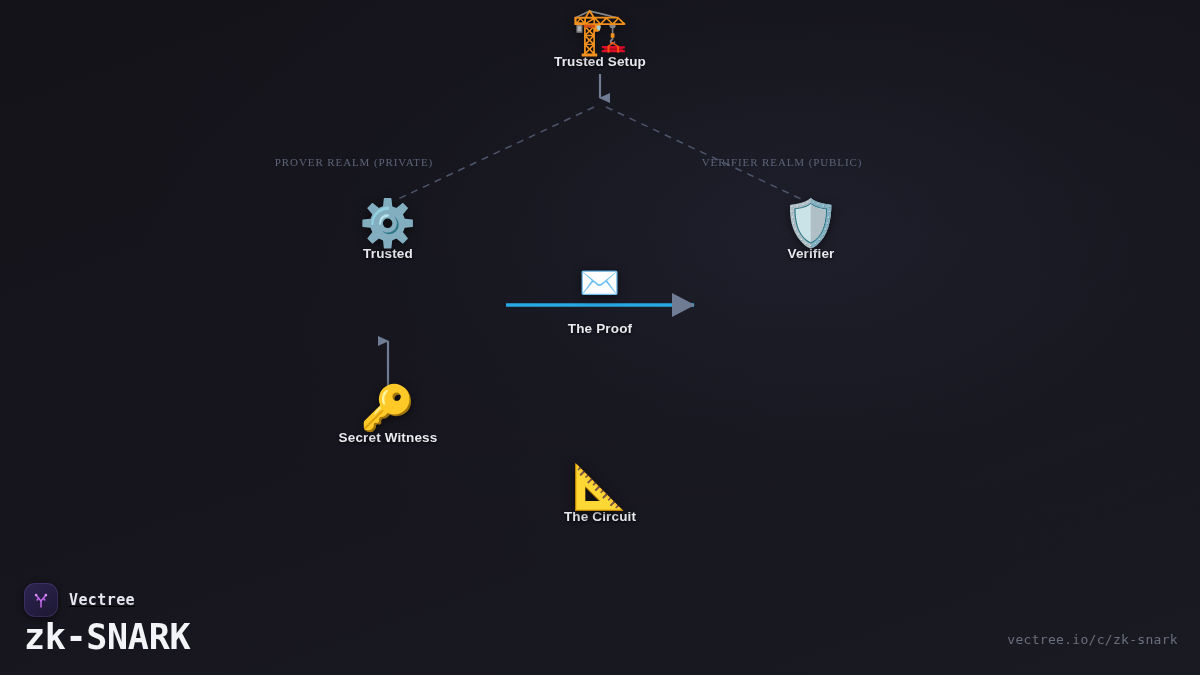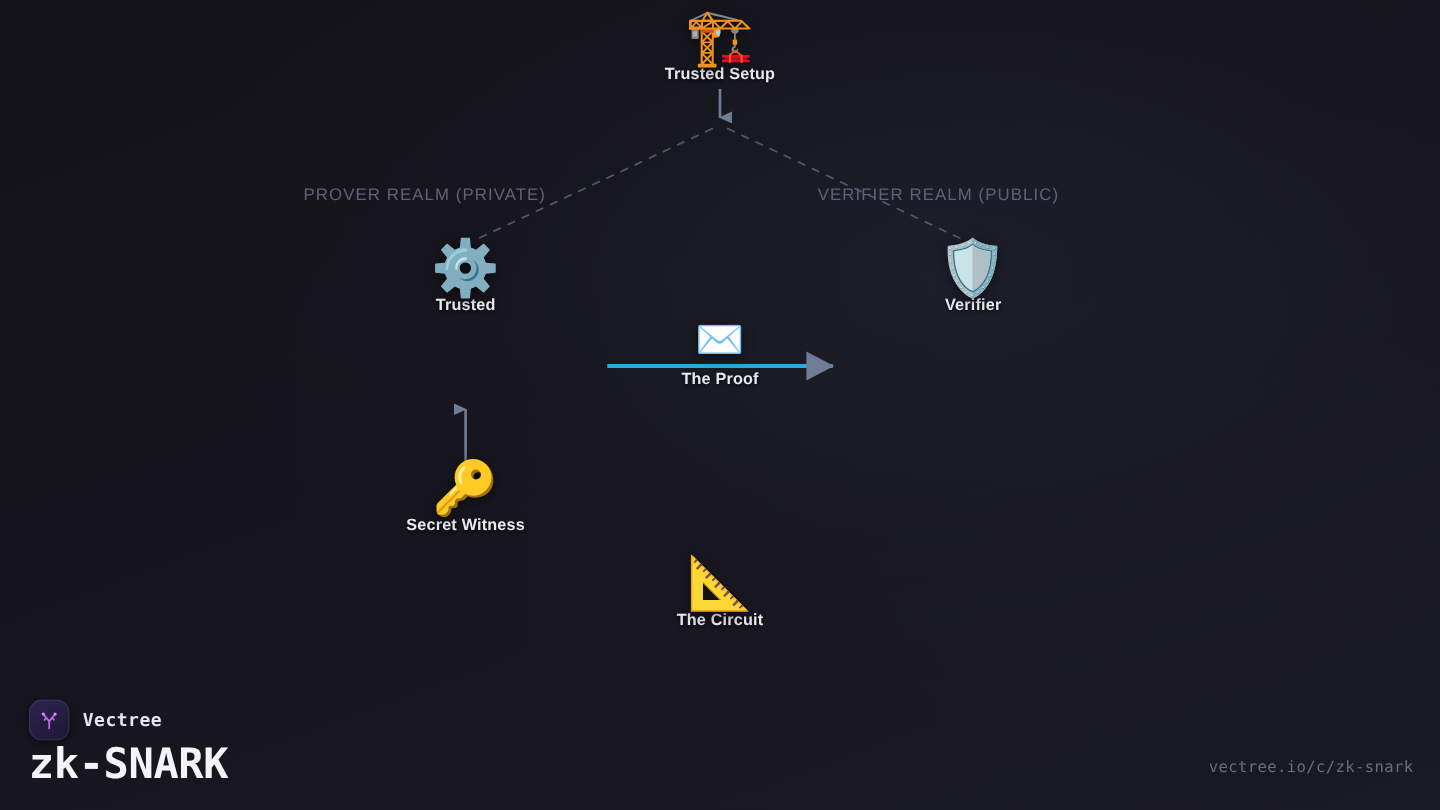--- a/index.html
+++ b/index.html
@@ -38,41 +38,41 @@
   }
 
   #node-setup   { left:600px; top:8px; }
   #node-setup   .glyph { font-size:46px; }
   #node-prover  { left:388px; top:200px; }
   #node-prover  .glyph { font-size:46px; }
   #node-verifier{ left:811px; top:200px; }
   #node-verifier .glyph { font-size:46px; }
   #node-proof   { left:600px; top:266px; }
   #node-proof   .glyph { font-size:33px; }
-  #node-proof   .cap { margin-top:9px; }
+  #node-proof   .cap { margin-top:22px; }
   #node-witness { left:388px; top:386px; }
   #node-witness .glyph { font-size:44px; }
   #node-circuit { left:600px; top:465px; }
   #node-circuit .glyph { font-size:44px; }
 
   
   .realm {
     position:absolute;
-    font-family:Liberation Sans, sans-serif;
-    font-size:14px; letter-spacing:0.9px;
+    font-family:Liberation Serif, serif;
+    font-size:11px; letter-spacing:0.9px;
     color:#5d6478;
     white-space:nowrap;
     transform:translate(-50%,-50%);
   }
   #realm-private { left:354px; top:162px; }
   #realm-public  { left:782px; top:162px; }
 
   
   #brand { position:absolute; left:24px; bottom:18px; }
-  #brand-row { display:flex; align-items:center; gap:11px; }
+  #brand-row { display:flex; align-items:center; gap:11px;text-decoration:underline; }
   #brand-logo {
     width:34px; height:34px; border-radius:11px;
     background:linear-gradient(145deg,#2e2550 0%,#241d40 55%,#1d1832 100%);
     box-shadow:0 2px 7px rgba(0,0,0,0.55), inset 0 0 0 1px rgba(150,110,220,0.18);
     display:flex; align-items:center; justify-content:center;
     flex:0 0 auto;
   }
   #brand-name {
     font-family:"DejaVu Sans Mono","Liberation Mono",monospace;
     font-size:15px; font-weight:bold; color:#e6e7ee;

